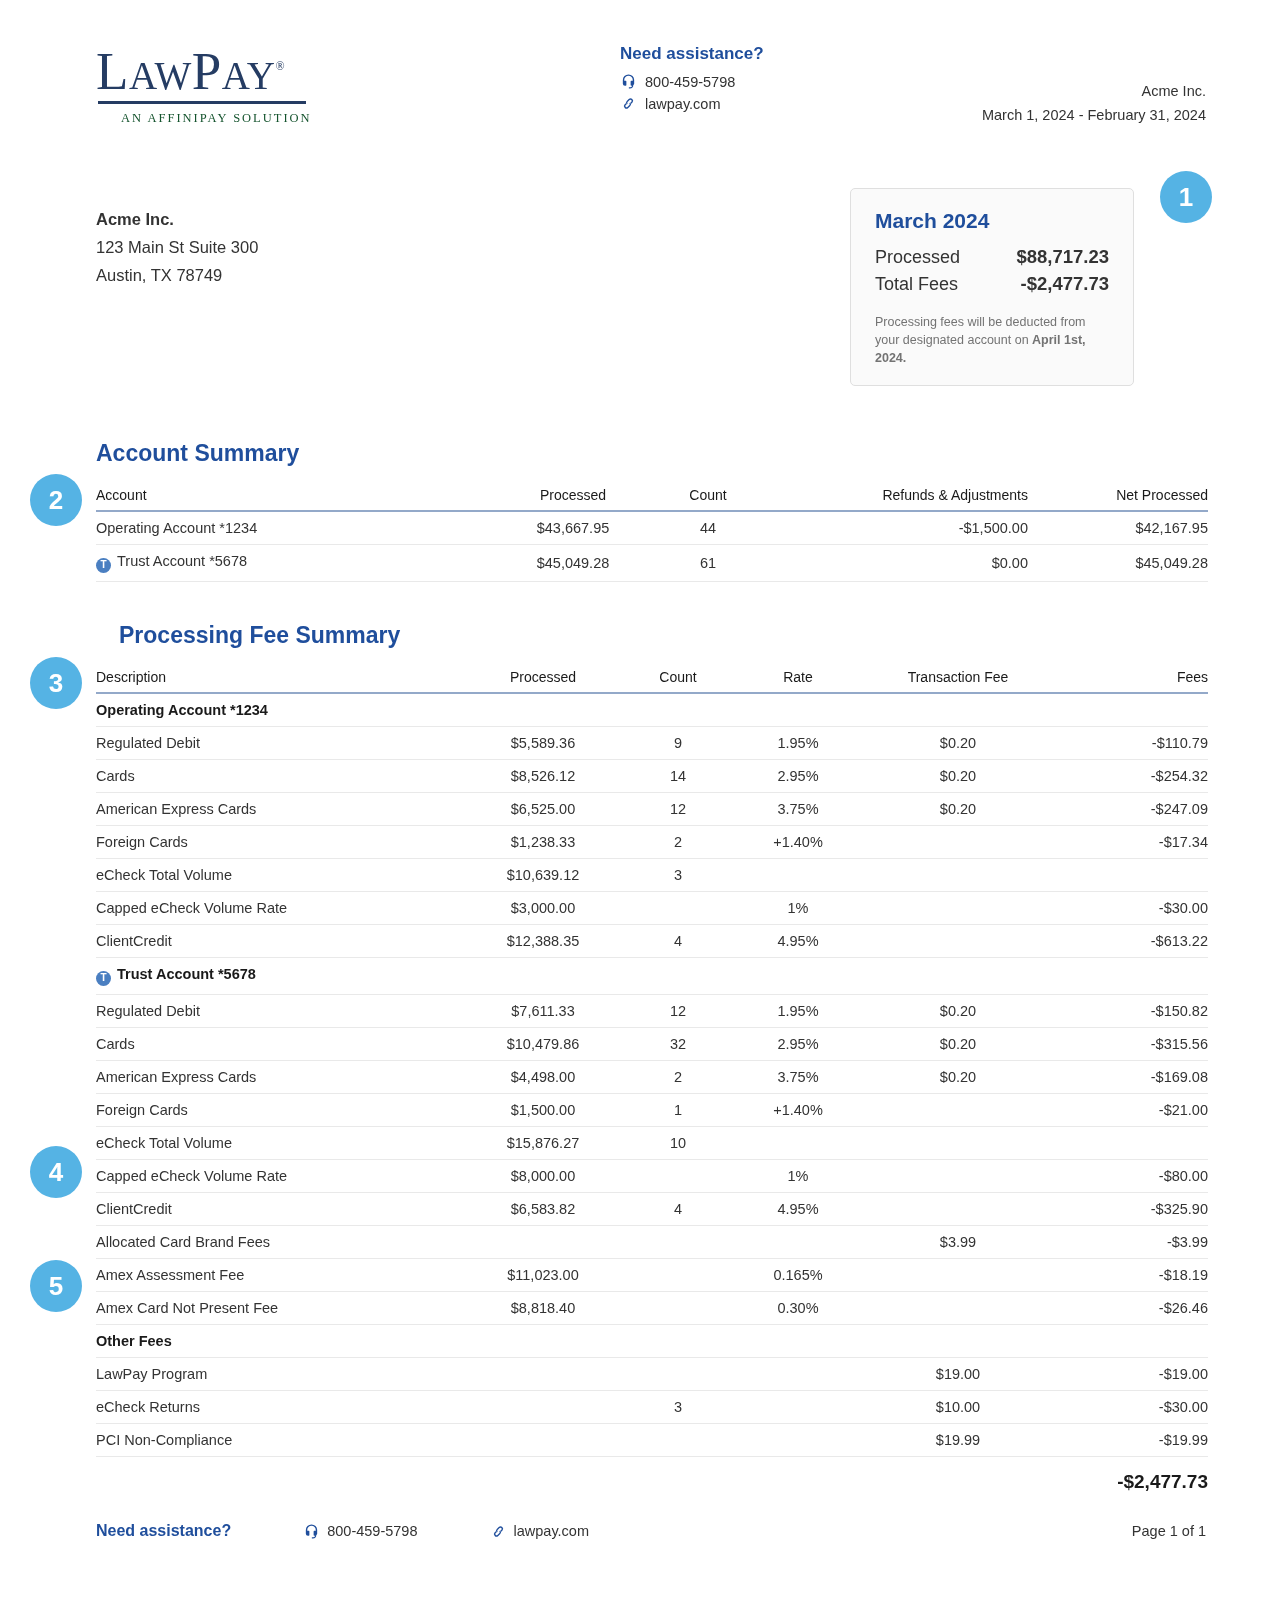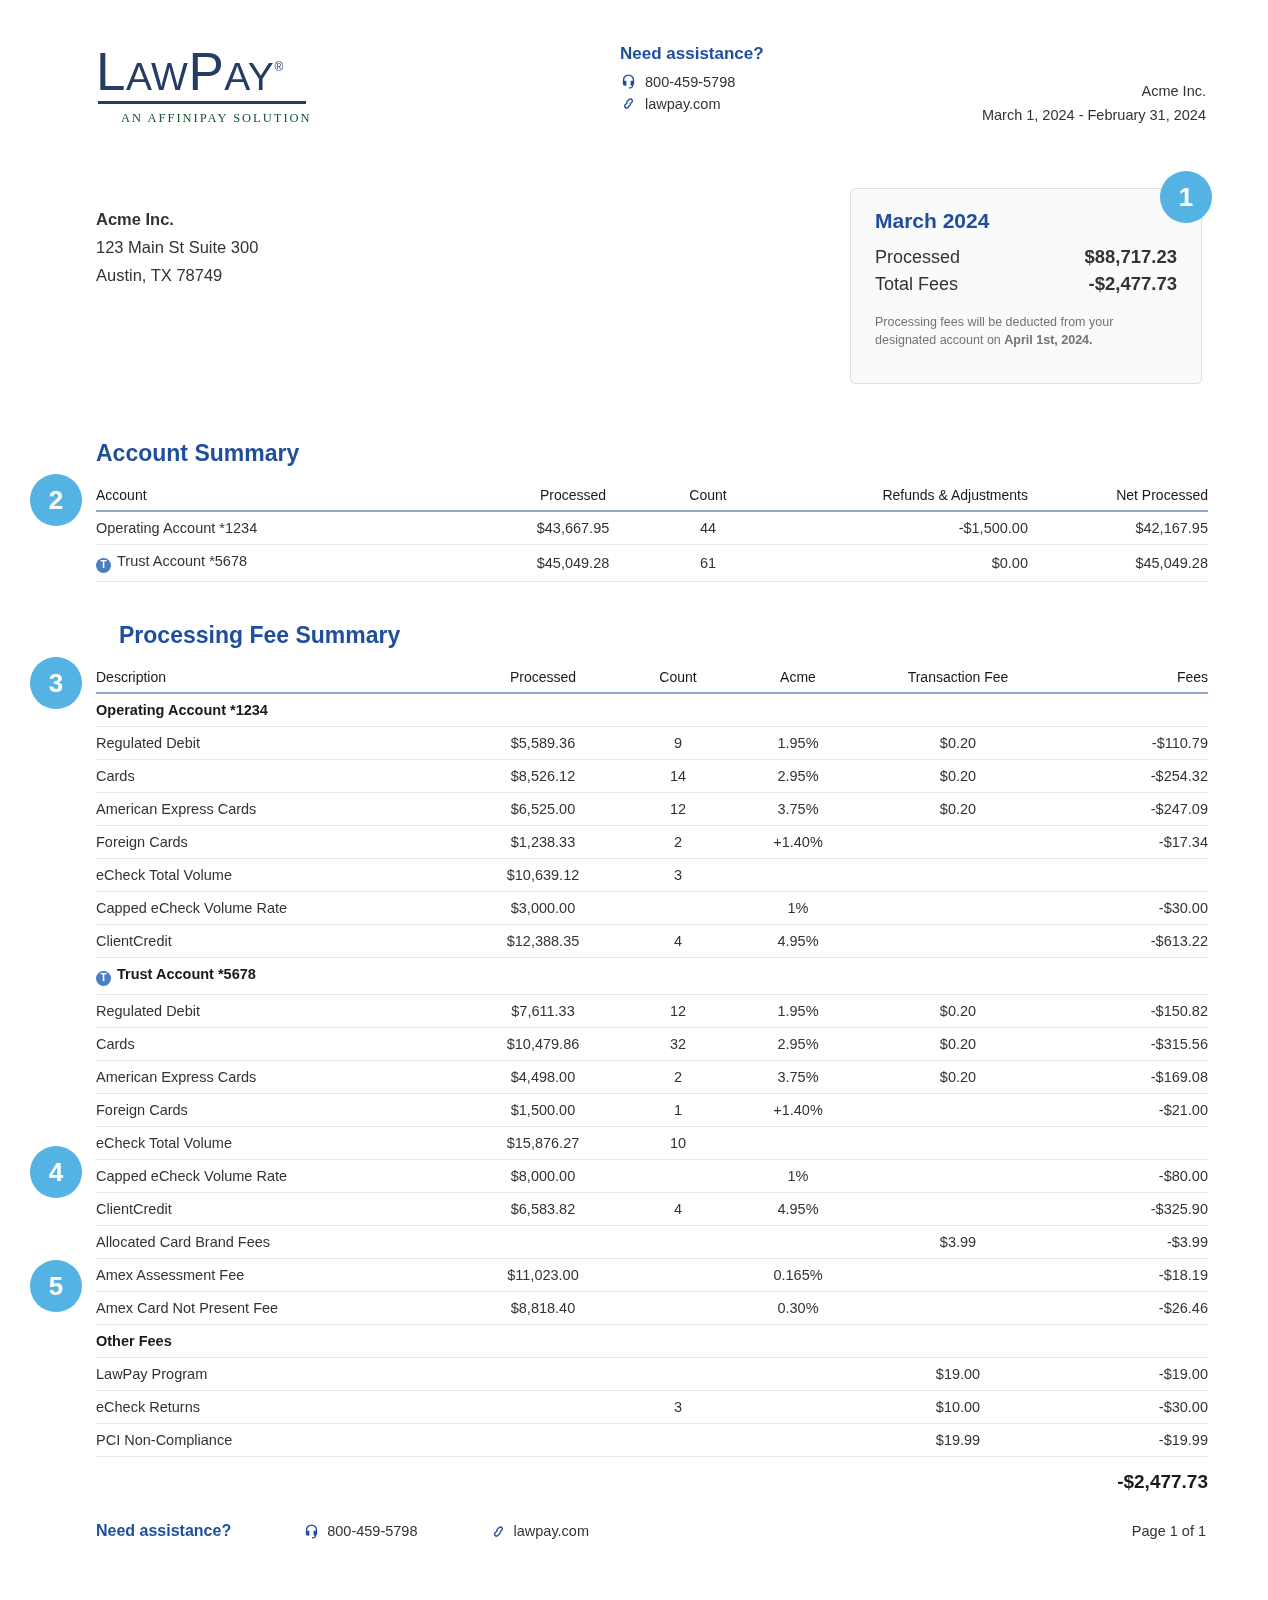--- a/index.html
+++ b/index.html
@@ -10,21 +10,21 @@
     color: #333333;
     overflow: hidden;
   }
   .page { position: relative; width: 1268px; height: 1600px; }
 
   
   .header { position: relative; height: 150px; }
 
   .logo-block { position: absolute; left: 96px; top: 45px; width: 320px; }
   .logo-word {
-    font-family: Liberation Sans, sans-serif;
+    font-family: Liberation Serif, serif;
     color: #253C63;
     font-size: 53px;
     letter-spacing: 0.5px;
     line-height: 1.0;
     white-space: nowrap;
     position: relative;
   }
   .logo-word .cap { font-size: 53px; }
   .logo-word .sc { font-size: 39px; }
   .logo-reg { font-size: 12px; vertical-align: super; color:#253C63; }
@@ -49,23 +49,23 @@
   }
   .assist-row .ic { width: 17px; height: 17px; flex: 0 0 17px; display:block; }
 
   .meta-block {
     position: absolute; right: 62px; top: 80px;
     text-align: right; font-size: 14.5px; color: #333; line-height: 1.65;
   }
 
   
   .card {
-    position: absolute; left: 850px; top: 188px; width: 352px;
+    position: absolute; left: 850px; top: 188px; width: 284px;
     background: #fafafa; border: 1px solid #dfdfdf; border-radius: 5px;
-    padding: 20px 24px 34px 24px;
+    padding: 20px 24px 18px 24px;
   }
   .card-title {
     color: #1F4E9C; font-size: 21px; font-weight: bold; margin-bottom: 13px;
   }
   .card-line {
     display: flex; justify-content: space-between; align-items: baseline;
     font-size: 18px; color: #333; margin-bottom: 5px;
   }
   .card-line .val { font-weight: bold; font-size: 18.5px; }
   .card-note {
@@ -250,21 +250,21 @@
   <div class="badge" id="badge-3">3</div>
   <div class="badge" id="badge-4">4</div>
   <div class="badge" id="badge-5">5</div>
 
   <table class="tbl" id="fee-table">
     <thead>
       <tr>
         <th class="c-desc">Description</th>
         <th class="c-proc">Processed</th>
         <th class="c-count">Count</th>
-        <th class="c-rate">Acme</th>
+        <th class="c-rate">Rate</th>
         <th class="c-txn">Transaction Fee</th>
         <th class="c-fees">Fees</th>
       </tr>
     </thead>
     <tbody id="fee-body">
         <tr class="grp">
           <td class="c-desc">Operating Account *1234</td>
           <td class="c-proc"></td>
           <td class="c-count"></td>
           <td class="c-rate"></td>

